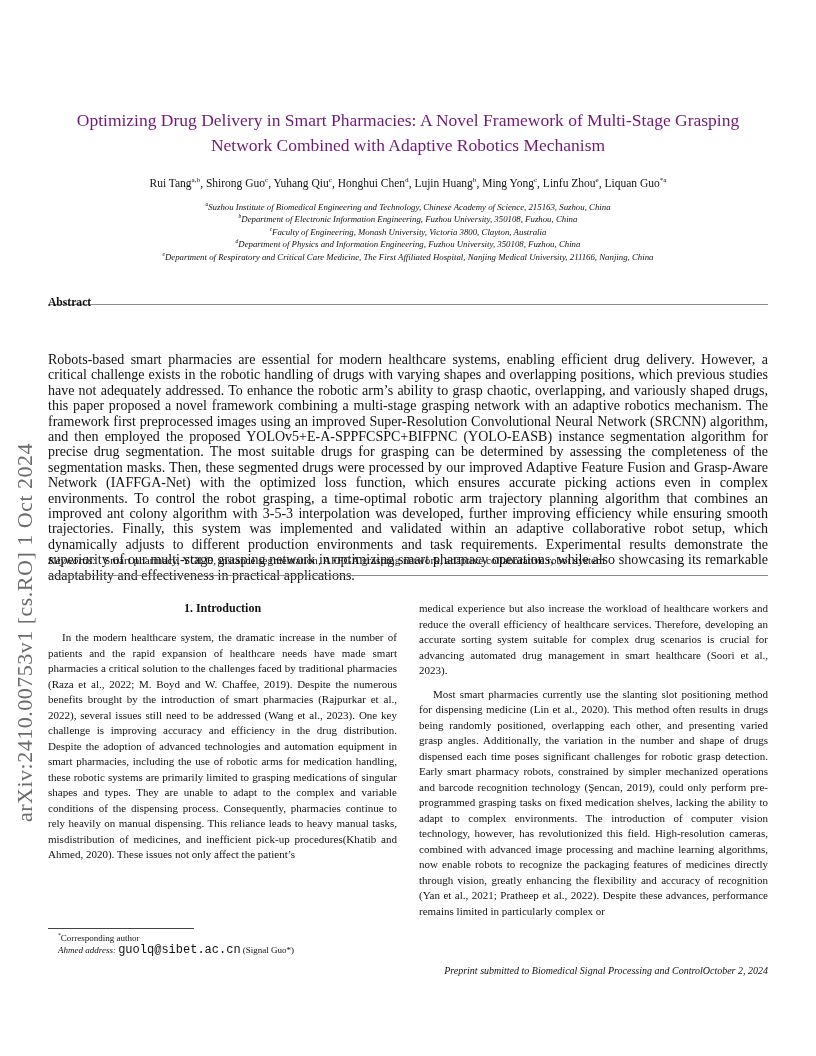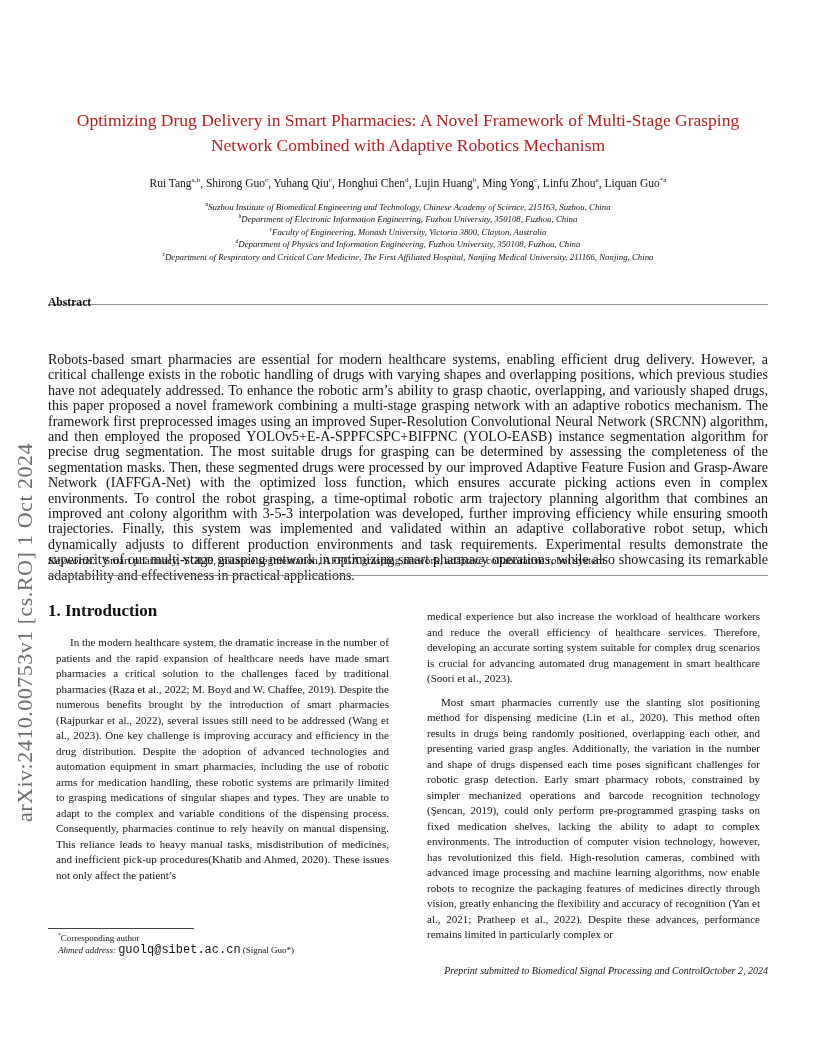--- a/index.html
+++ b/index.html
@@ -12,21 +12,21 @@
 
   .arxiv-watermark {
     position:absolute; left:12px; top:822px;
     transform:rotate(-90deg); transform-origin:0 0;
     width:505px; white-space:nowrap;
     font-size:22px; letter-spacing:0.5px; color:#6b6b6b;
   }
 
   .title {
     position:absolute; top:108px; left:62px; width:692px;
-    text-align:center; font-size:17.5px; line-height:1.45; color:#b91c1c;
+    text-align:center; font-size:17.5px; line-height:1.45; color:#701a75;
   }
   .authors {
     position:absolute; top:177px; left:48px; width:720px;
     text-align:center; font-size:11.5px;
   }
   .affils {
     position:absolute; top:201px; left:40px; width:736px;
     text-align:center; font-style:italic; font-size:8.8px; line-height:1.42;
   }
   .rule { position:absolute; left:48px; width:720px; border:0; border-top:1.5px solid #8c8c8c; margin:0; }
@@ -39,23 +39,23 @@
     font-size:14px; line-height:15.4px; text-align:justify;
   }
   .keywords { position:absolute; top:554px; left:48px; width:720px; font-size:11.2px; }
   .keywords .kw-label { font-style:italic; margin-right:8px; }
 
   .columns {
     position:absolute; top:601px; left:48px; width:720px; height:362px;
     display:flex; gap:22px; overflow:hidden;
   }
   .col { width:349px; }
-  .section-heading { font-size:17px; font-weight:bold; margin:0 0 14px 0; }
+  .section-heading { font-size:12px; font-weight:bold; margin:0 0 14px 0;text-align:center; }
   .body-par {
-    margin:8px; font-size:11px; line-height:15.5px; text-align:justify;
+    margin:0; font-size:11px; line-height:15.5px; text-align:justify;
   }
   .indent { text-indent:14px; }
   .par-gap { margin-top:8px; }
 
   .footnote { position:absolute; left:48px; top:928px; width:349px; font-size:9px; line-height:12px; }
   .footnote-rule { border:0; border-top:1px solid #444; width:146px; margin:0 0 3px 0; }
   .footnote-line { text-indent:10px; }
   .email-label { font-style:italic; }
   .email-addr { font-family:"Liberation Mono", monospace; font-size:12px; }
 

